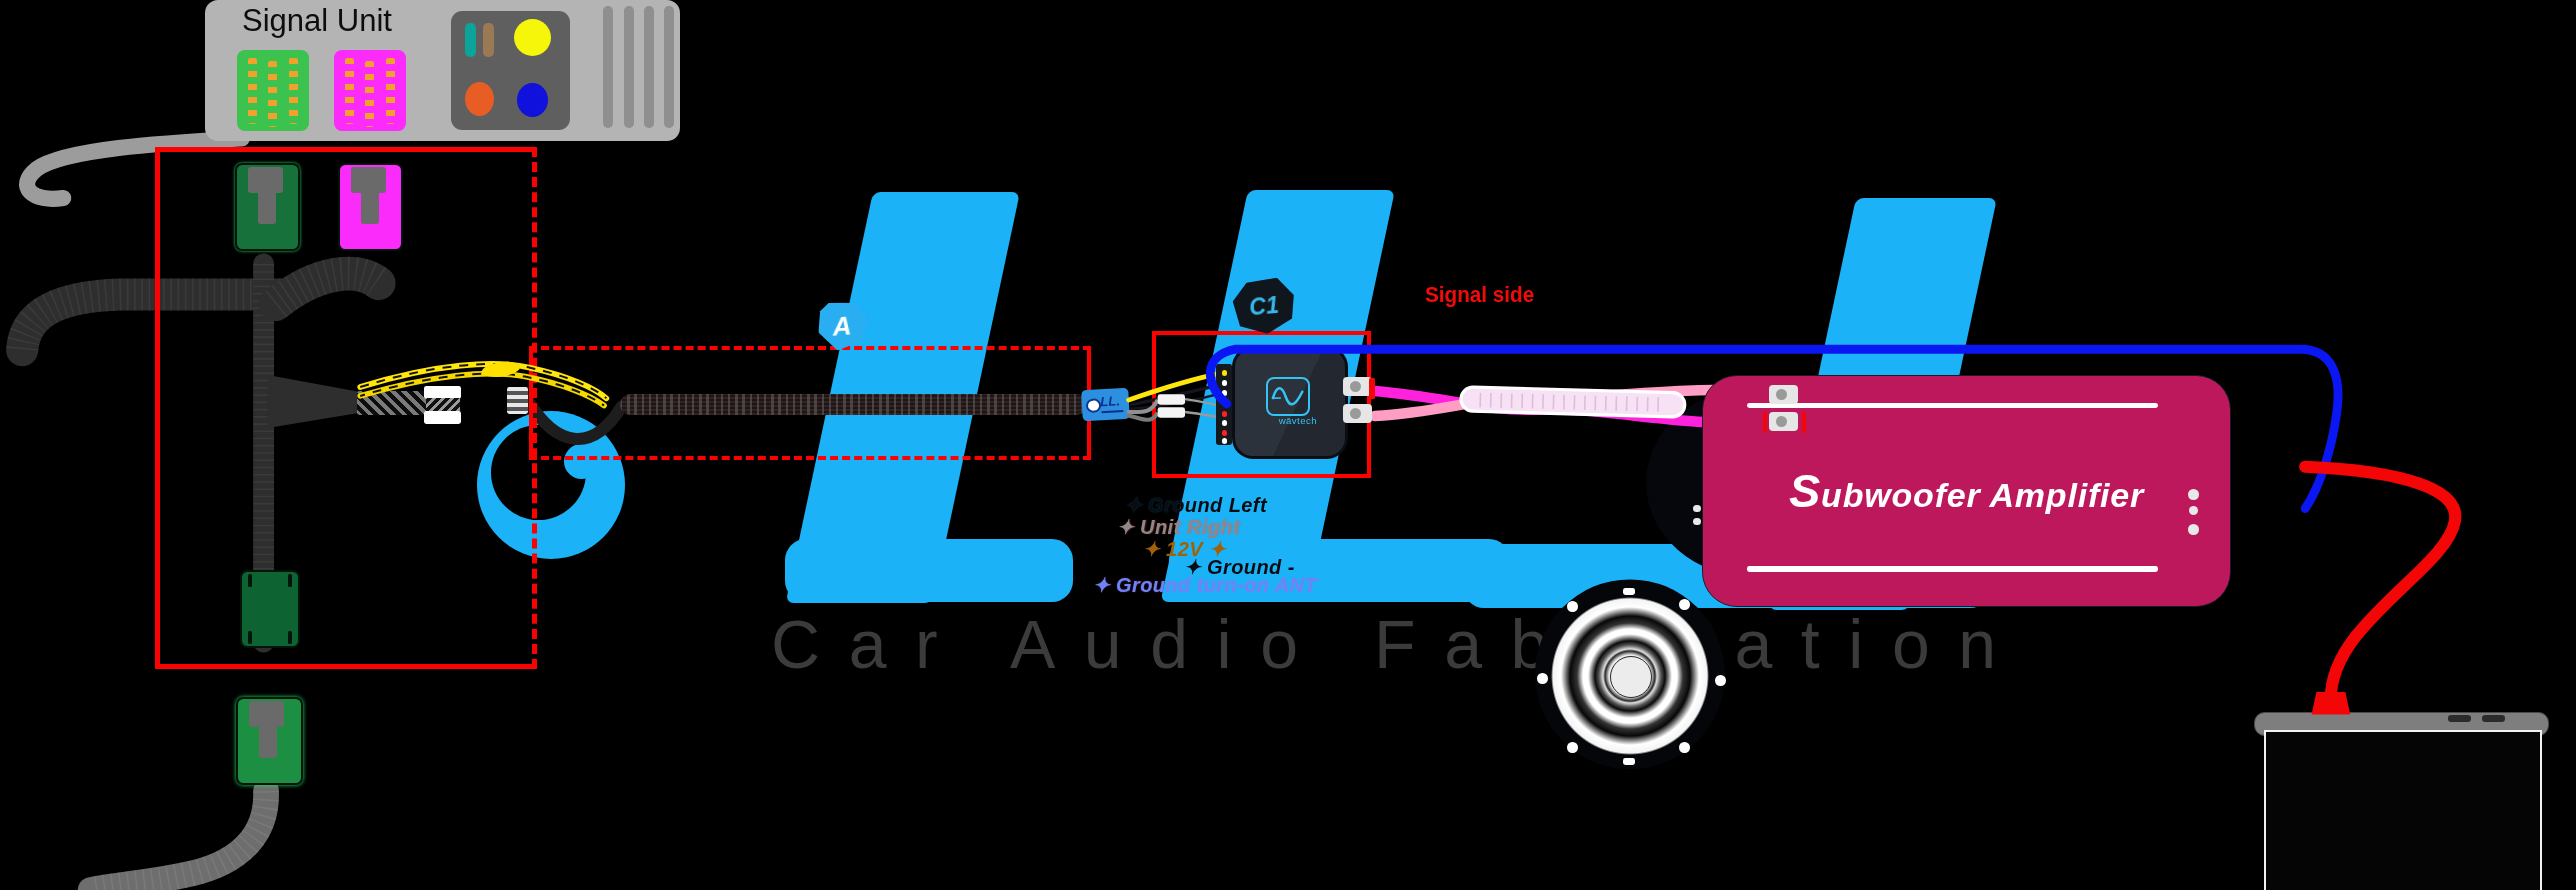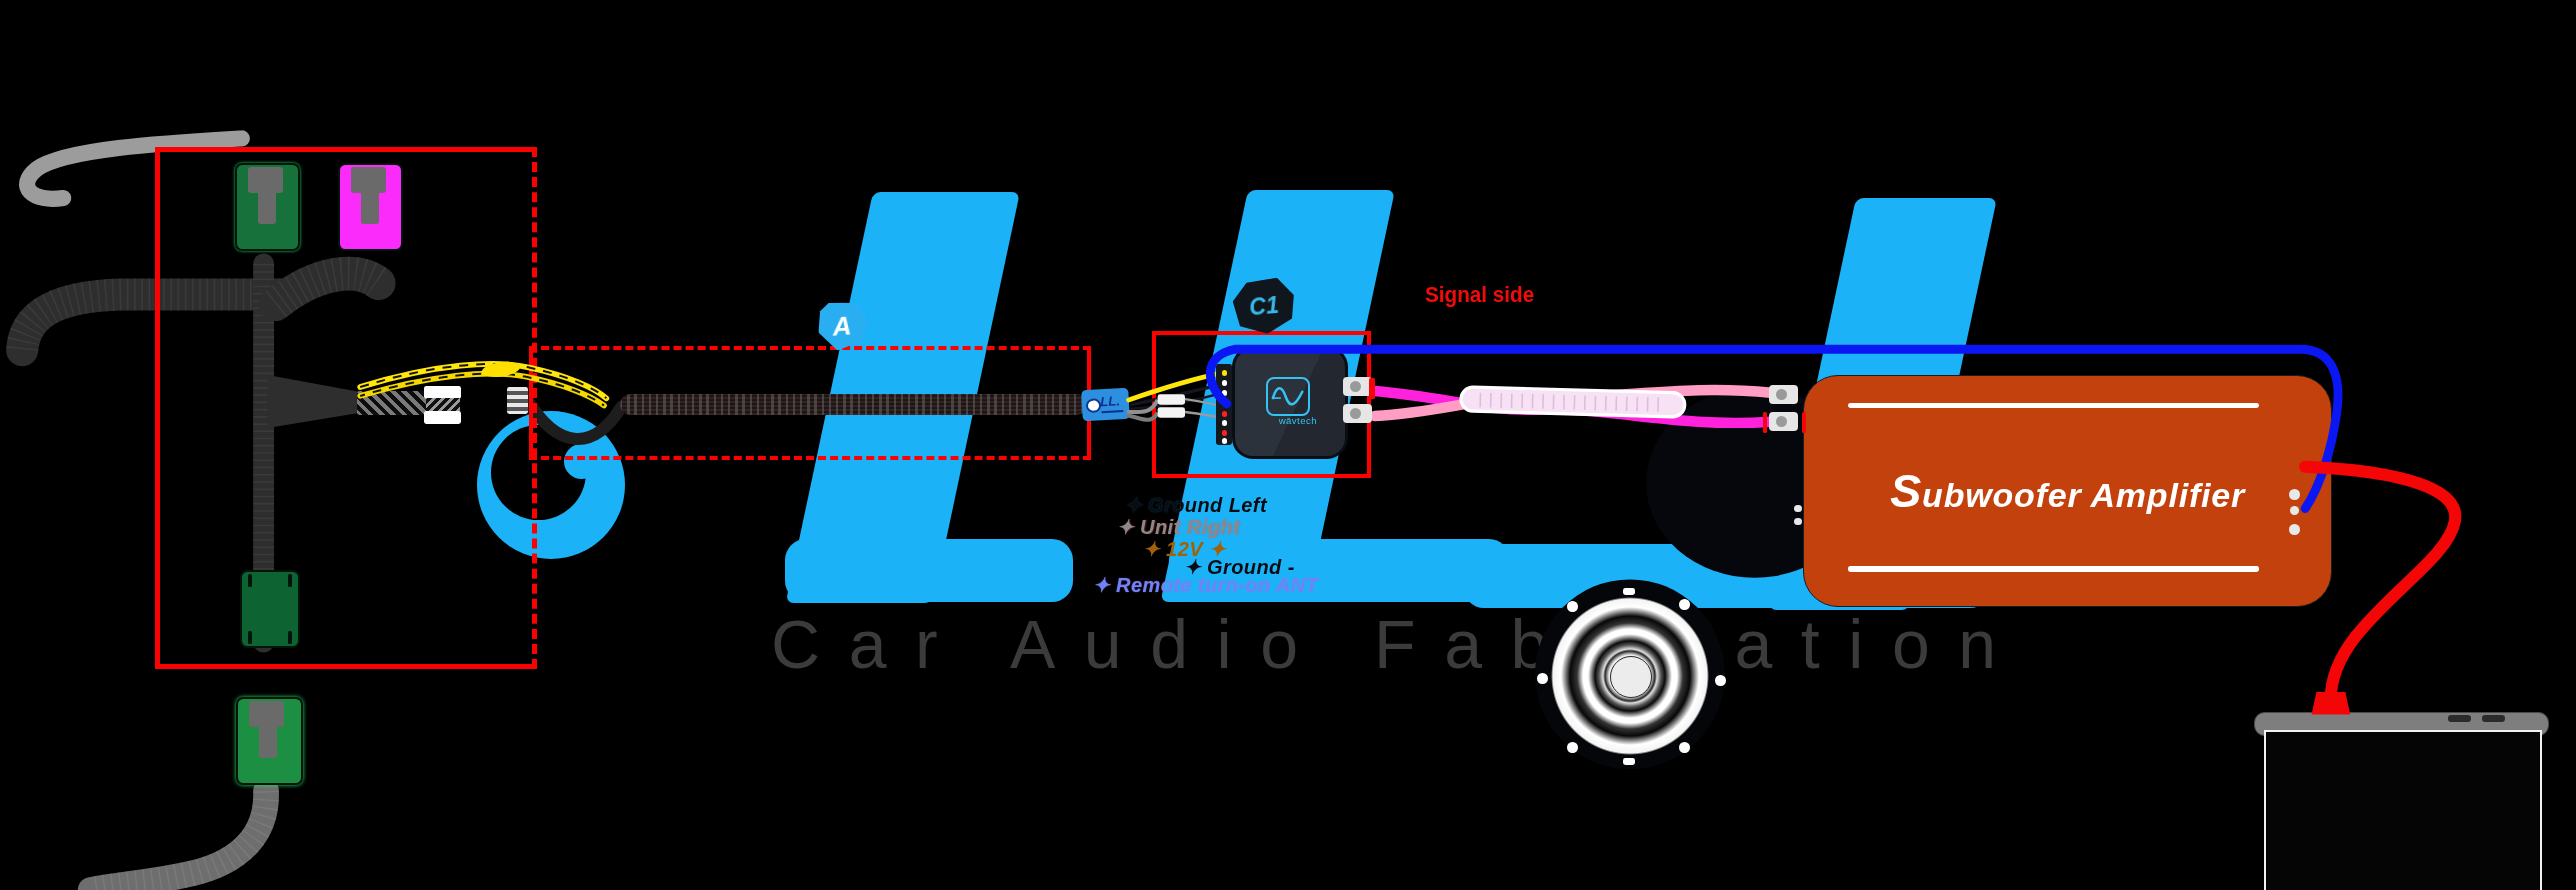--- a/index.html
+++ b/index.html
@@ -81,21 +81,21 @@
   #harness-label{left:612px;top:463px;font-size:33px;font-style:italic;font-weight:800;color:#07121b;
       text-shadow:0 0 1.6px rgba(0,215,255,.45);white-space:nowrap;}
 
   .wl{position:absolute;font-size:20px;font-style:italic;font-weight:800;white-space:nowrap;letter-spacing:0.4px;}
   .wl1,.wl4{color:#0b0b15;text-shadow:0 0 1.6px rgba(0,230,255,.35);}
   .wl2{color:#8a8a8a;text-shadow:0.8px 0 1.6px rgba(255,60,60,.45);}
   .wl3{color:#a16207;}
   .wl5{color:#6d84f4;text-shadow:0 0 1.6px rgba(225,90,255,.45);}
 
   
-  #amp{left:1803px;top:375px;width:527px;height:230px;background:#c2410c;border-radius:35px;border:1.6px solid #181d24;}
+  #amp{left:1702px;top:375px;width:527px;height:230px;background:#be185d;border-radius:35px;border:1.6px solid #181d24;}
   .amp-line{position:absolute;left:44px;width:411px;height:5.6px;background:#fff;border-radius:2.4px;}
   #amp-title{position:absolute;left:0;right:0;top:87px;text-align:center;color:#fff;
       font-size:34px;font-style:italic;font-weight:bold;letter-spacing:0.8px;}
   #amp-title::first-letter{font-size:47px;}
   .amp-dot{position:absolute;background:#e8e8e8;border-radius:50%;}
 
   
   #sub{left:1551px;top:597px;width:158px;height:158px;border-radius:50%;
       background:radial-gradient(circle,#ffffff 0 1.6px,#e9e9e9 21px,#2a2a2a 25px,#dddddd 27px,#555 31px,
         #0a0a0a 35px,#ffffff 42px,#ffffff 47px,#333 53px,#080808 60px,#ffffff 69px,#f4f4f4 77px,rgba(0,0,0,0) 79px);}
@@ -141,20 +141,44 @@
     <polygon points="332,466 447,487 447,513 332,532" fill="#2e2e2e"></polygon>
     <path d="M655 497 C690 555 735 565 772 505" stroke="#1d1d1d" stroke-width="15" fill="none" stroke-linecap="round"></path>
     <path d="M330 983 C332 1035 300 1070 240 1085 C185 1098 150 1098 112 1106" stroke="#6e6e6e" stroke-width="32" fill="none" stroke-linecap="round"></path>
     <path d="M330 983 C332 1035 300 1070 240 1085 C185 1098 150 1098 112 1106" stroke="#8a8a8a" stroke-width="32" fill="none" stroke-dasharray="2 8" opacity=".4"></path>
   </svg>
 
   <div class="abs" id="red-box-harness"></div>
   <div class="abs" id="red-box-extension"></div>
   <div class="abs" id="red-box-converter"></div>
 
+  <div class="abs" id="signal-unit">
+    <div class="abs" id="signal-unit-title">Signal Unit</div>
+    <div class="su-conn" style="left:32px;background:#3cc24e;">
+      <div class="pin-col" style="left:11.3px;"></div>
+        <div class="pin-col" style="left:31px;top:11.3px;"></div>
+        <div class="pin-col" style="left:52px;"></div>
+    </div>
+    <div class="su-conn" style="left:129px;background:#fb2bfb;">
+      <div class="pin-col" style="left:11.3px;"></div>
+        <div class="pin-col" style="left:31px;top:11.3px;"></div>
+        <div class="pin-col" style="left:52px;"></div>
+    </div>
+    <div class="abs" id="su-panel">
+      <div class="su-bar" style="left:13.7px;top:11.3px;width:11.3px;height:34px;background:#0ba39a;"></div>
+      <div class="su-bar" style="left:32px;top:11.3px;width:10.5px;height:34px;background:#9a7a55;"></div>
+      <div class="su-dot" style="left:63px;top:8px;width:37px;height:37px;background:#f6f60a;"></div>
+      <div class="su-dot" style="left:13.7px;top:71px;width:29px;height:34px;background:#e85d24;"></div>
+      <div class="su-dot" style="left:66px;top:72px;width:31px;height:34px;background:#1111dd;"></div>
+    </div>
+    <div class="su-slat" style="left:398px;"></div>
+    <div class="su-slat" style="left:419px;"></div>
+    <div class="su-slat" style="left:439px;"></div>
+    <div class="su-slat" style="left:459px;"></div>
+  </div>
 
   <div class="abs plug-conn" id="conn-green-a">
     <div class="plug-head"></div>
       <div class="plug-stem"></div>
   </div>
   <div class="abs plug-conn" id="conn-magenta">
     <div class="plug-head"></div>
       <div class="plug-stem"></div>
   </div>
   <div class="abs" id="conn-green-flat">
@@ -247,21 +271,21 @@
     </div>
   <div class="badge" id="badge-c1">
       <span>C1</span>
     </div>
   <div class="abs" id="signal-side">Signal side</div>
 
   <div class="wl wl1" style="left:1125px;top:493px;">✦ Ground Left</div>
   <div class="wl wl2" style="left:1117px;top:515px;">✦ Unit Right</div>
   <div class="wl wl3" style="left:1143px;top:537px;">✦ 12V ✦</div>
   <div class="wl wl4" style="left:1184px;top:555px;">✦ Ground -</div>
-  <div class="wl wl5" style="left:1093px;top:573px;">✦ Remote turn-on ANT</div>
+  <div class="wl wl5" style="left:1093px;top:573px;">✦ Ground turn-on ANT</div>
 
   <div class="abs" id="sub"></div>
   <div class="abs" id="sub-cap"></div>
   <div class="screw" style="left:1567px;top:601px;"></div>
   <div class="screw" style="left:1679px;top:599px;"></div>
   <div class="screw" style="left:1537px;top:673px;"></div>
   <div class="screw" style="left:1715px;top:675px;"></div>
   <div class="screw" style="left:1567px;top:742px;"></div>
   <div class="screw" style="left:1679px;top:742px;"></div>
   <div class="sub-tab" style="left:1623px;top:588px;"></div>

